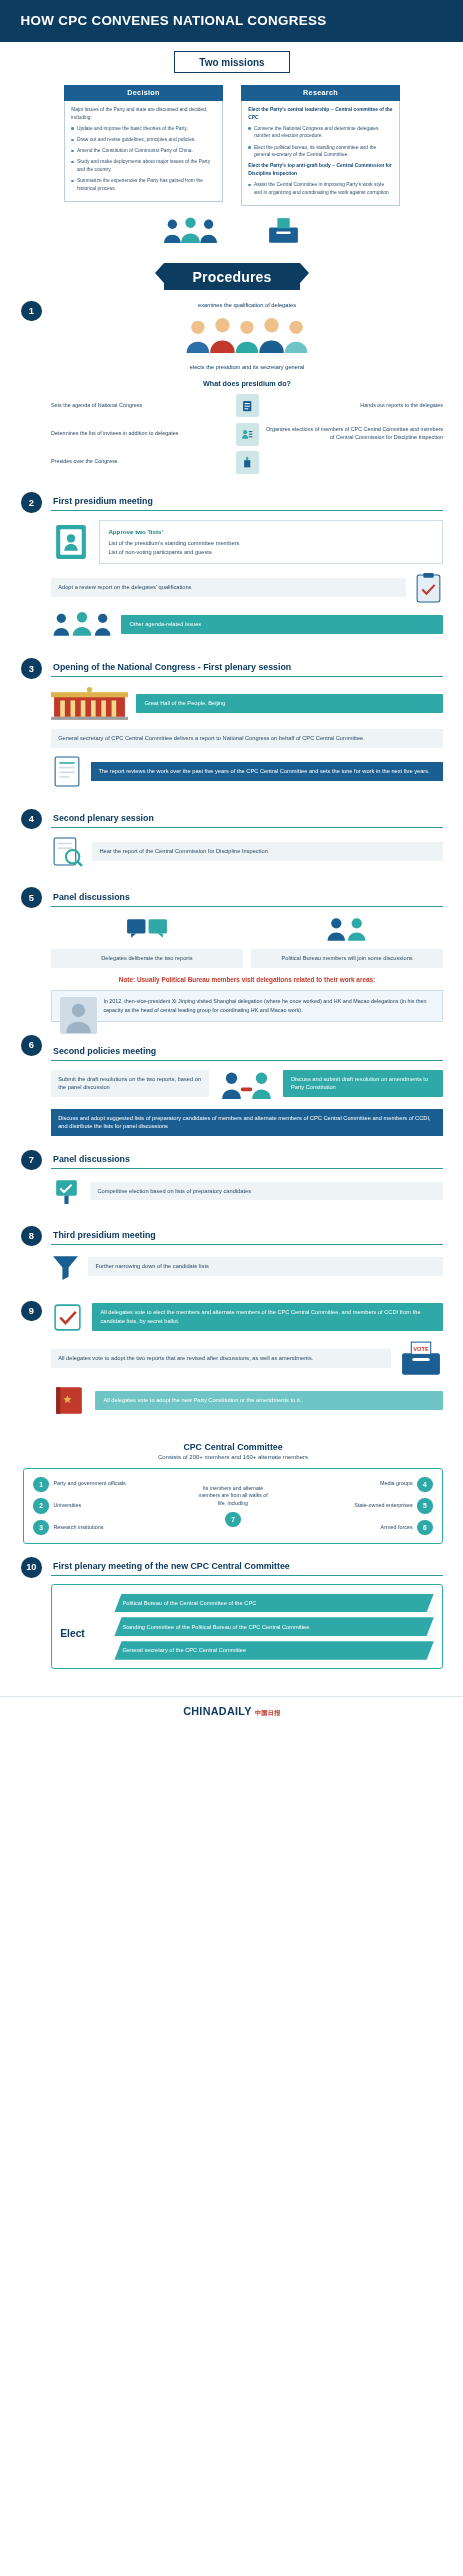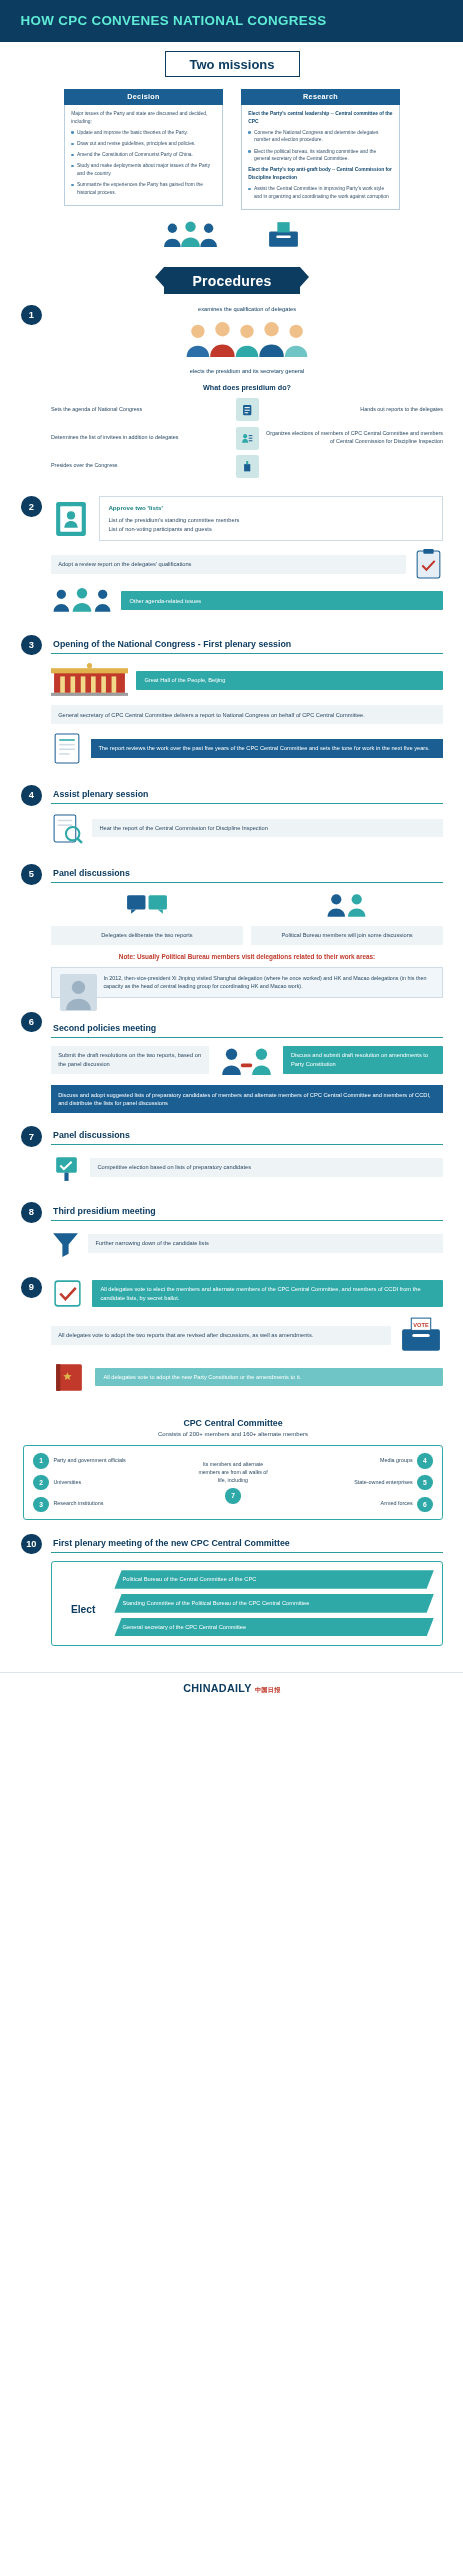--- a/index.html
+++ b/index.html
@@ -7,21 +7,21 @@
     width: 464px;
     background: #ffffff;
     font-family: "Liberation Sans", sans-serif;
     color: #222;
   }
   .page { width: 464px; position: relative; background: #fff; }
 
   
   .header {
     background: #0d3c61;
-    color: #5eead4;
+    color: #ffffff;
     padding: 13.4px 20.6px;
     font-size: 13.4px;
     font-weight: bold;
     letter-spacing: 0.3px;
   }
 
   
   .banner {
     text-align: center;
     margin: 17.5px 0 10.3px;
@@ -48,21 +48,21 @@
   .banner-inner:after { right: -9.3px; border-left: 9.3px solid #0d3c61; }
 
   .banner2 {
     text-align: center;
     margin: 9.3px 0 11.3px;
   }
   .banner2 .bx {
     display: inline-block;
     border: 1px solid #0d3c61;
     color: #0d3c61;
-    font-size: 13px;
+    font-size: 10px;
     font-weight: bold;
     padding: 4.6px 24px;
   }
 
   
   .missions {
     width: 336px;
     margin: 0 auto 12.4px;
     display: flex;
     gap: 18px;
@@ -270,21 +270,21 @@
   .elect-wrap {
     border: 1px solid #2fa8a8;
     border-radius: 3.1px;
     padding: 8.2px;
     display: flex;
     align-items: center;
     gap: 8.2px;
   }
   .elect-word {
     font-size: 10.3px; font-weight: bold; color: #0d3c61;
-    flex: 0 0 46px; text-align: center; margin-top: 13px;
+    flex: 0 0 46px;  margin-top: 13px;
   }
   .elect-list { flex: 1; display: flex; flex-direction: column; gap: 5.2px; }
   .hexbar {
     background: #2fa8a8;
     color: #fff;
     font-size: 5.7px;
     padding: 5.2px 8.2px;
     line-height: 1.45;
     clip-path: polygon(7.2px 0, 100% 0, calc(100% - 7.2px) 100%, 0 100%);
   }
@@ -425,20 +425,21 @@
             <rect x="6" y="8" width="12" height="14" fill="#1b5f92"></rect>
             <rect x="10" y="2" width="4" height="6" fill="#2fa8a8"></rect>
           </svg>
       </div>
       <div class="duty-txt right"></div>
     </div>
   </div>
 
   <div class="step">
     <div class="step-num">2</div>
+    <div class="step-title">First presidium meeting</div>
 
     <div class="row">
       <span>
         <svg width="40" height="40" viewBox="0 0 78 78">
           <rect x="10" y="6" width="58" height="66" rx="4" fill="#2fa8a8"></rect>
           <rect x="18" y="14" width="42" height="50" rx="2" fill="#fff"></rect>
           <circle cx="39" cy="32" r="8" fill="#2fa8a8"></circle>
           <path d="M26 56c0-8 6-13 13-13s13 5 13 13z" fill="#2fa8a8"></path>
         </svg>
       </span>
@@ -512,21 +513,21 @@
           <rect x="16" y="32" width="30" height="3" fill="#cfdbe5"></rect>
           <rect x="16" y="41" width="20" height="3" fill="#cfdbe5"></rect>
         </svg>
       </span>
       <div class="bluebox grow">The report reviews the work over the past five years of the CPC Central Committee and sets the tone for work in the next five years.</div>
     </div>
   </div>
 
   <div class="step">
     <div class="step-num">4</div>
-    <div class="step-title">Assist plenary session</div>
+    <div class="step-title">Second plenary session</div>
     <div class="row">
       <span>
         <svg width="33" height="31" viewBox="0 0 64 60">
           <rect x="6" y="4" width="42" height="52" rx="3" fill="#fff" stroke="#1b5f92" stroke-width="2"></rect>
           <rect x="13" y="13" width="28" height="3" fill="#cfdbe5"></rect>
           <rect x="13" y="22" width="28" height="3" fill="#cfdbe5"></rect>
           <circle cx="42" cy="40" r="13" fill="none" stroke="#2fa8a8" stroke-width="4"></circle>
           <line x1="51" y1="49" x2="60" y2="58" stroke="#2fa8a8" stroke-width="5"></line>
         </svg>
       </span>

